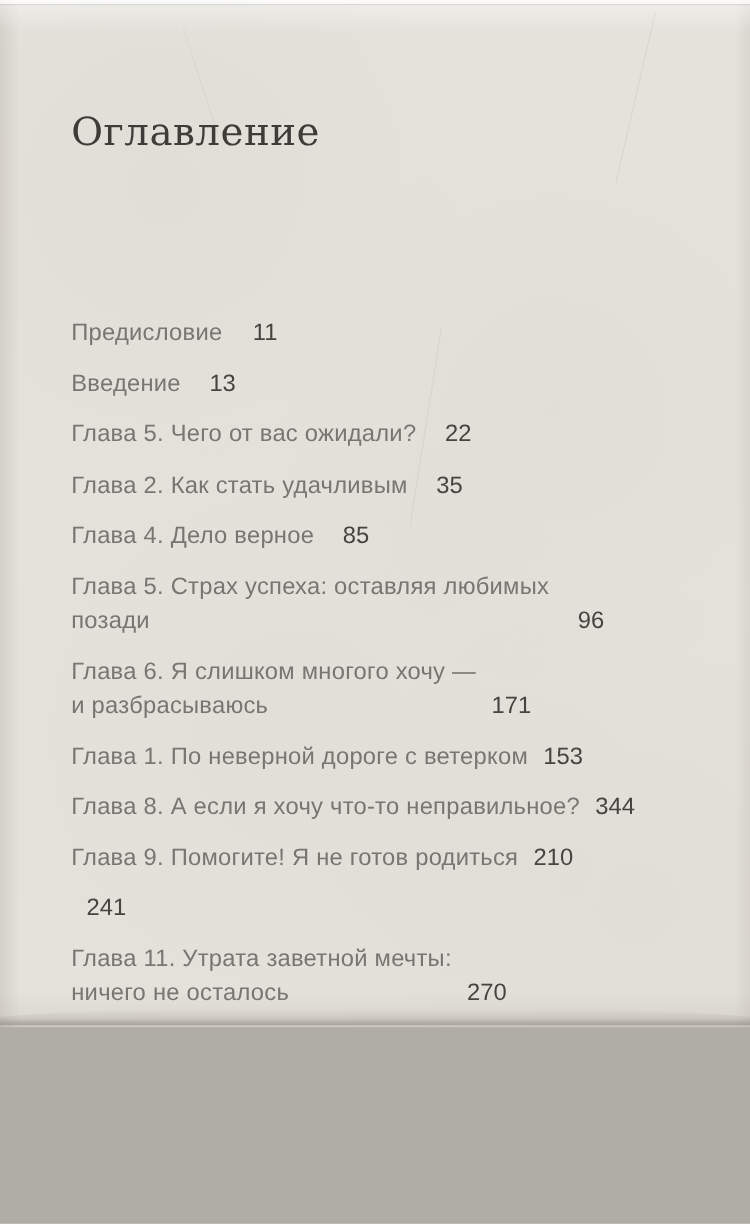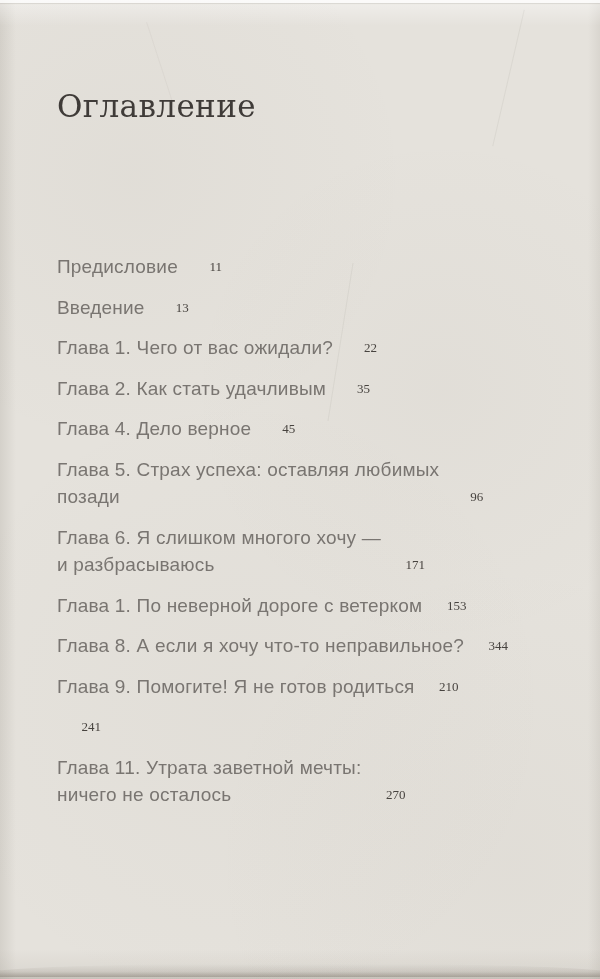--- a/index.html
+++ b/index.html
@@ -3,21 +3,21 @@
 <meta charset="utf-8">
 <style>
   html, body {
     margin: 0;
     padding: 0;
     background: #b0aca6;
   }
   .page {
     position: relative;
     width: 600px;
-    height: 979px;
+    height: 822px;
     overflow: hidden;
     background-color: #e5e2dc;
     background-image:
       
       radial-gradient(circle at 22% 18%, rgba(120,110,95,0.04), transparent 30%),
       radial-gradient(circle at 74% 40%, rgba(120,110,95,0.035), transparent 35%),
       radial-gradient(circle at 40% 72%, rgba(120,110,95,0.03), transparent 40%),
       radial-gradient(circle at 85% 88%, rgba(120,110,95,0.04), transparent 30%),
       
       linear-gradient(180deg, rgba(255,255,255,0.45) 0px, rgba(255,255,255,0) 26px),
@@ -81,22 +81,22 @@
   }
   .entry-label {
     max-width: 420px;
     font-size: 19px;
     line-height: 27.5px;
     letter-spacing: 0.2px;
     color: #797571;
     white-space: pre-line;
   }
   .entry-page {
-    font-family: Liberation Serif, serif;
-    font-size: 13px;
+    font-family: Liberation Sans, sans-serif;
+    font-size: 19px;
     line-height: 27.5px;
     color: #47433f;
     text-align: right;
     min-width: 44px;
   }
 </style>
 </head>
 <body>
 
 <div class="page">
@@ -112,33 +112,33 @@
         <span class="entry-label">Предисловие</span>
         <span class="entry-page">11</span>
       </div>
 
       <div class="entry">
         <span class="entry-label">Введение</span>
         <span class="entry-page">13</span>
       </div>
 
       <div class="entry">
-        <span class="entry-label">Глава 1. Чего от вас ожидали?</span>
+        <span class="entry-label">Глава 5. Чего от вас ожидали?</span>
         <span class="entry-page">22</span>
       </div>
 
       <div class="entry">
         <span class="entry-label">Глава 2. Как стать удачливым</span>
         <span class="entry-page">35</span>
       </div>
 
 
       <div class="entry">
         <span class="entry-label">Глава 4. Дело верное</span>
-        <span class="entry-page">45</span>
+        <span class="entry-page">85</span>
       </div>
 
       <div class="entry">
         <span class="entry-label">Глава 5. Страх успеха: оставляя любимых
 позади</span>
         <span class="entry-page">96</span>
       </div>
 
       <div class="entry">
         <span class="entry-label">Глава 6. Я слишком многого хочу —

